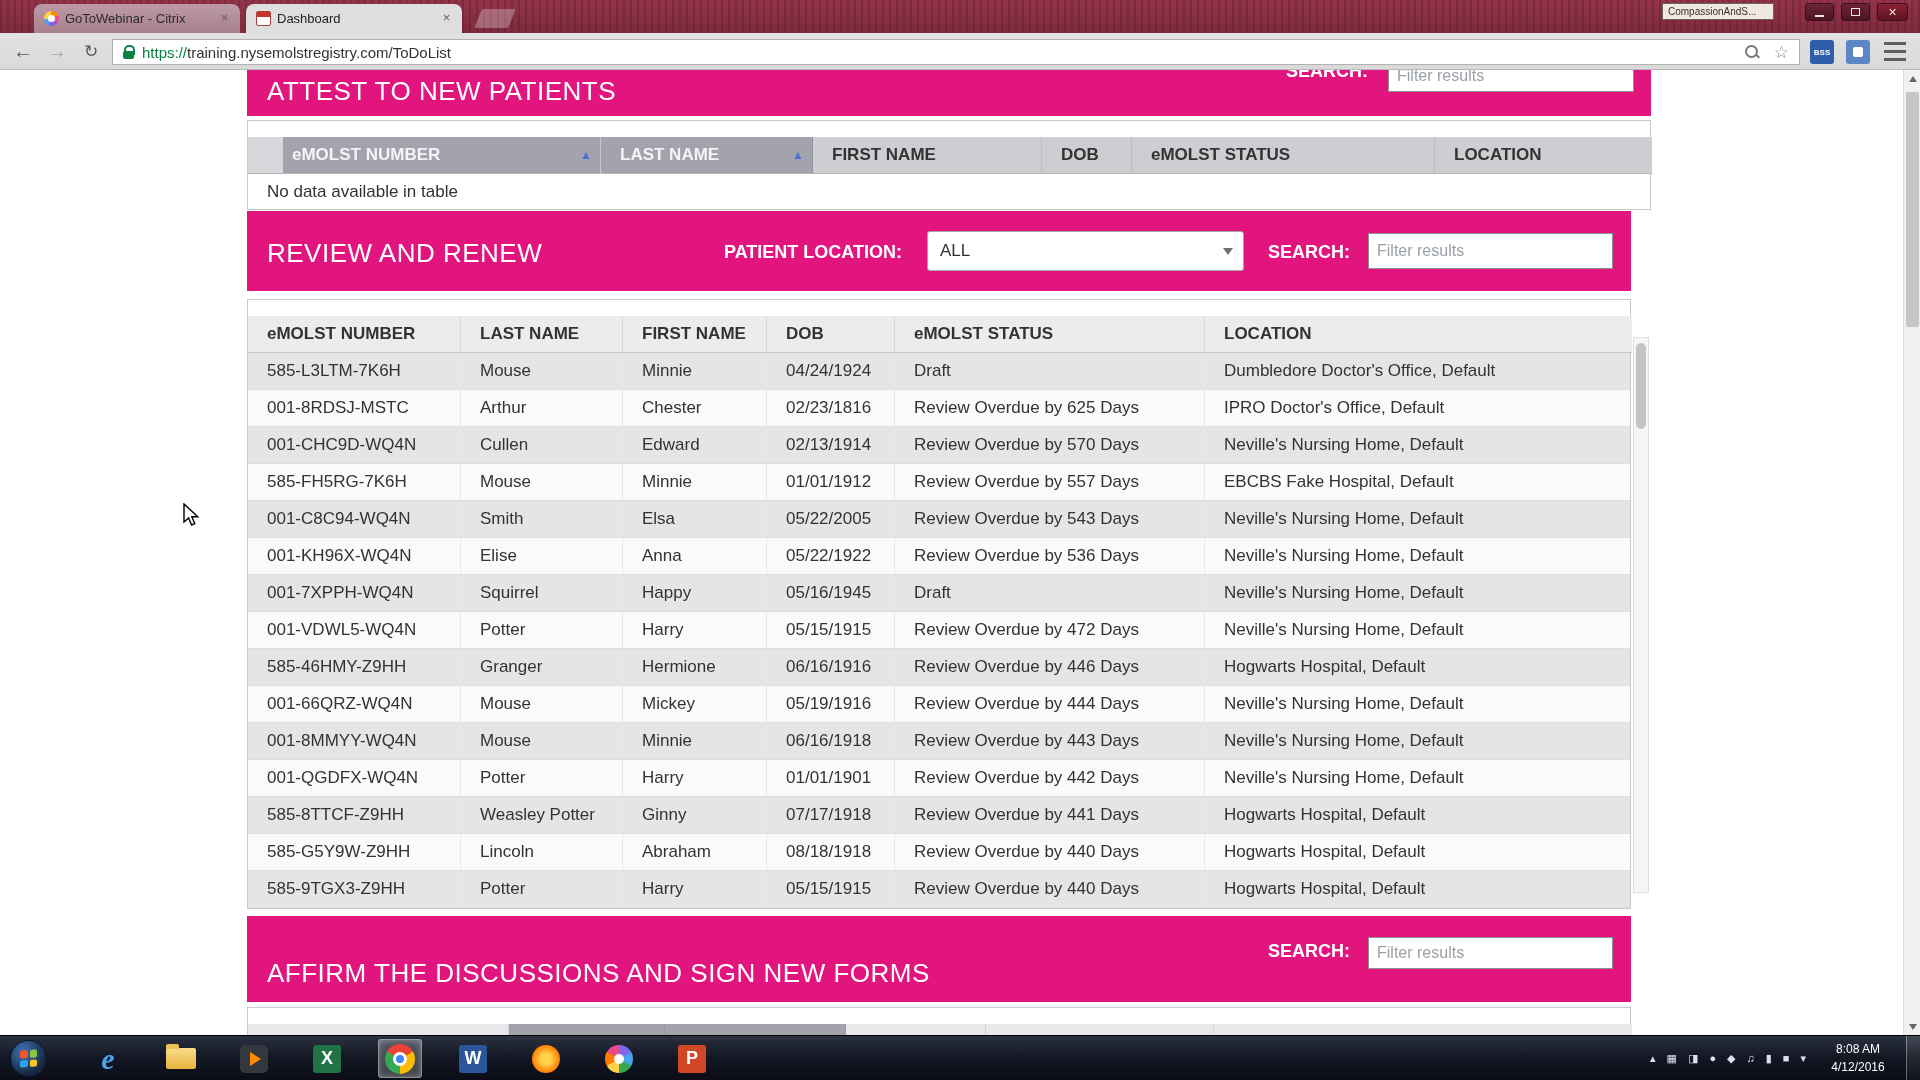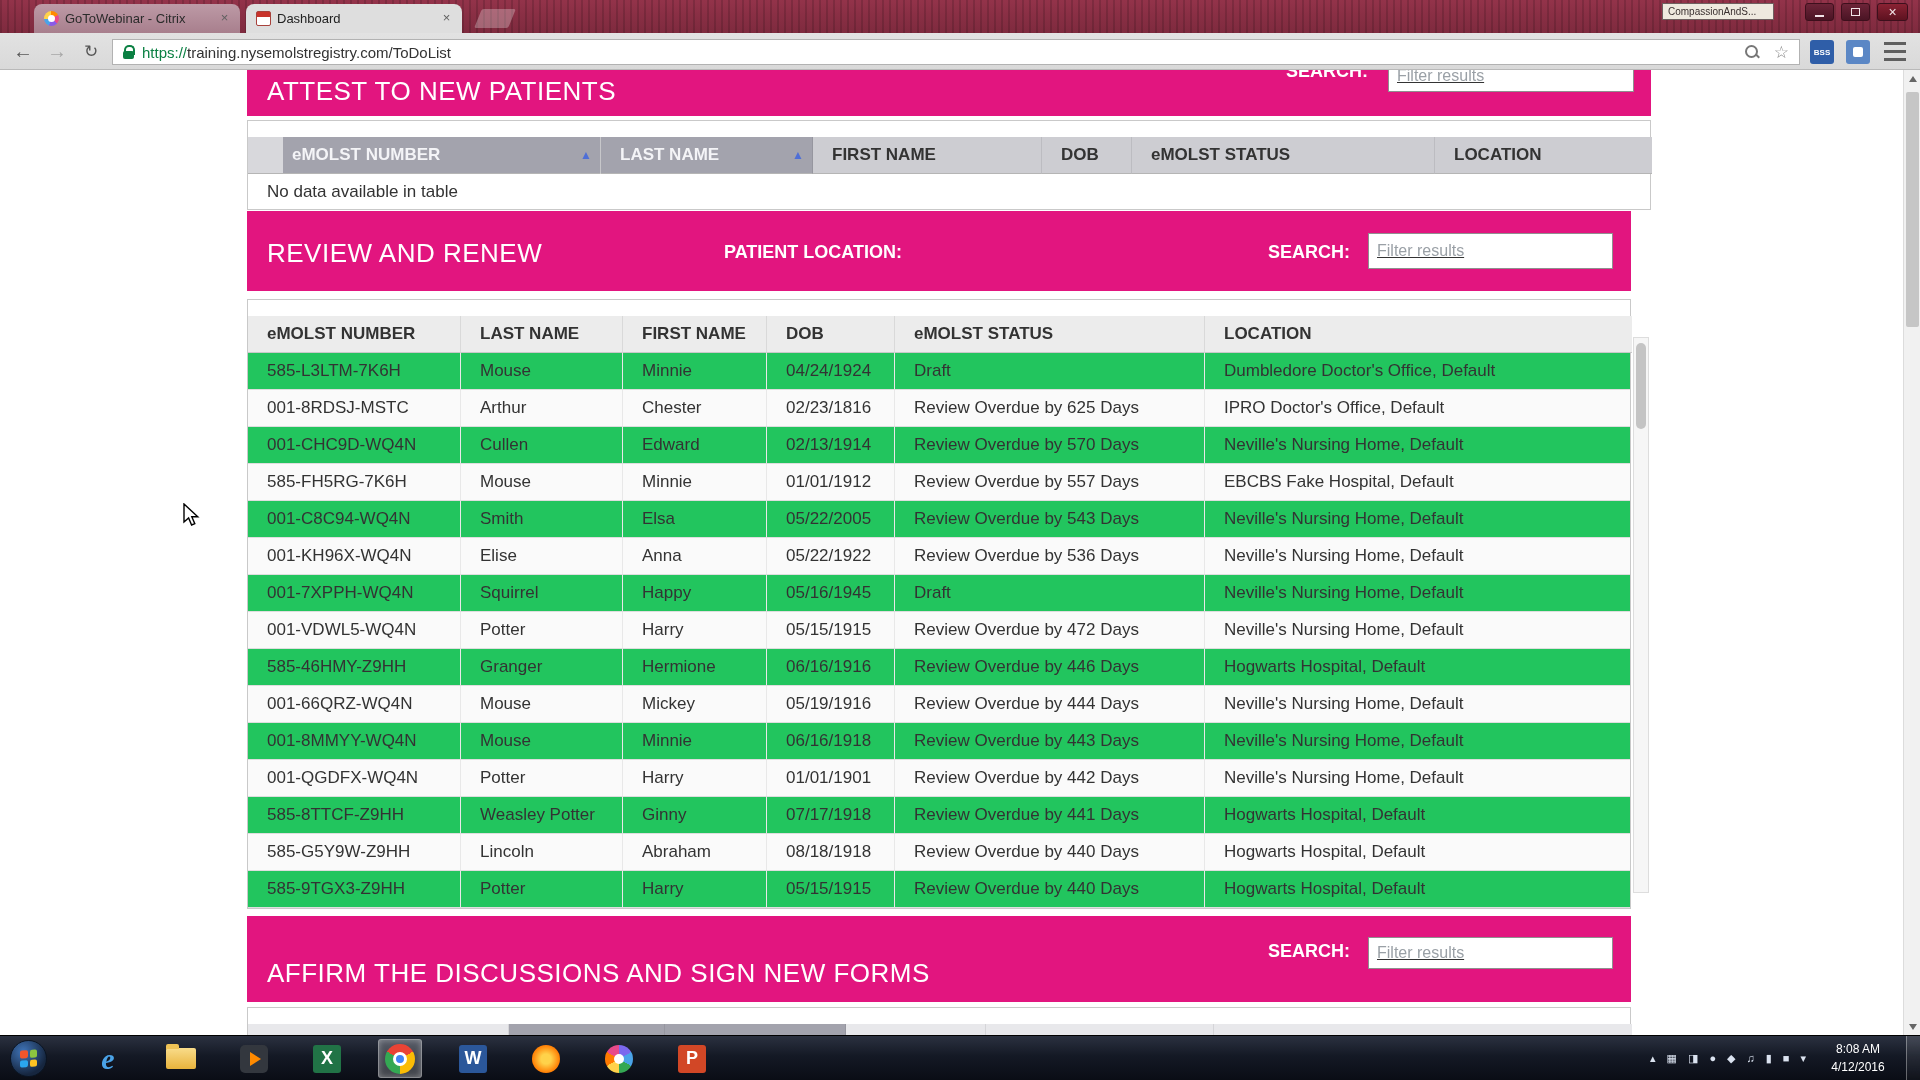--- a/index.html
+++ b/index.html
@@ -74,21 +74,21 @@
   .menu-btn { position:absolute; left:1884px; top:9px; width:22px; height:19px;
     background:repeating-linear-gradient(#5f5f5f 0 3px, rgba(0,0,0,0) 3px 8px); }
 
   
   .page { position:absolute; left:0; top:70px; width:1920px; height:965px;
     background:#fff; overflow:hidden; }
   .pinkbar { position:absolute; background:#e2157f; }
   .bar-title { position:absolute; left:20px; color:#fff; font-size:26px; font-weight:normal; letter-spacing:.5px; white-space:nowrap; }
   .bar-label { position:absolute; color:#fff; font-size:18px; font-weight:bold; white-space:nowrap; }
   .filter-input { position:absolute; background:#fff; border:1px solid #8f8f8f;
-    font-size:16px; padding:0 8px; color:#333; font-family:"Liberation Sans",sans-serif;text-decoration:underline; }
+    font-size:16px; padding:0 8px; color:#333; font-family:"Liberation Sans",sans-serif; }
   .filter-input::placeholder { color:#9aa0a6; }
 
   .bar-attest { left:247px; top:0; width:1404px; height:46px; }
   .bar-review { left:247px; top:141px; width:1384px; height:80px; }
   .bar-affirm { left:247px; top:846px; width:1384px; height:86px; }
 
   .select { position:absolute; background:#fff; border:1px solid #a5a5a5; border-radius:3px;
     display:flex; align-items:center; padding:0 12px; font-size:17px; color:#333; }
   .select .caret { position:absolute; right:10px; width:0; height:0;
     border-left:5px solid transparent; border-right:5px solid transparent; border-top:7px solid #6f6f6f; }
@@ -103,21 +103,21 @@
     font-size:17px; font-weight:bold; color:#333; position:relative;
     border-right:1px solid rgba(0,0,0,.08); white-space:nowrap; }
   .th:last-child { border-right:none; }
   .thead-review .th { background:#ececec; border-bottom:1px solid #c9c9c9; }
   .thead-gray .th { background:#cdcdd2; border-bottom:1px solid #b5b5b5; }
   .thead-light .th { background:#e8e8eb; border-bottom:1px solid #b5b5b5; }
   .th.sorted { background:#a3a3ad !important; color:#f4f4f7; }
   .th.notch { background:linear-gradient(90deg,#d8d8dc 0 35px,#a3a3ad 35px) !important; padding-left:44px; }
   .arrow { position:absolute; right:8px; font-size:12px; color:#4f6fd6; }
   .arrow::before { content:"▲"; }
-  .tr { display:grid; height:37px; border-bottom:1px solid #dedede; background:#22c55e; }
+  .tr { display:grid; height:37px; border-bottom:1px solid #dedede; background:#e5e5e5; }
   .tr:nth-child(even) { background:#fafafa; }
   .td { display:flex; align-items:center; padding:0 8px 0 19px; font-size:17px; color:#333;
     border-right:1px solid #e8e8e8; white-space:nowrap; overflow:hidden; }
   .td:last-child { border-right:none; }
   .empty-row { height:35px; display:flex; align-items:center; padding-left:19px;
     font-size:17px; color:#333; background:#fff; }
 
   .tbl-attest { left:247px; top:50px; width:1404px; }
   .tbl-review { left:247px; top:229px; width:1384px; }
   .tbl-affirm { left:247px; top:937px; width:1384px; }
@@ -268,20 +268,24 @@
         <div class="th">
             <span>LOCATION</span>
           </div>
       </div>
       <div class="empty-row">No data available in table</div>
     </div>
 
     <div class="pinkbar bar-review">
       <span class="bar-title" style="top:27px;">REVIEW AND RENEW</span>
       <span class="bar-label" style="left:477px; top:31px;">PATIENT LOCATION:</span>
+      <div class="select" style="left:680px; top:20px; width:317px; height:40px;">
+        <span>ALL</span>
+        <span class="caret"></span>
+      </div>
       <span class="bar-label" style="left:1021px; top:31px;">SEARCH:</span>
       <input class="filter-input" style="left: 1121px; top: 22px; width: 245px; height: 36px;" placeholder="Filter results">
     </div>
     <div class="tbl tbl-review">
       <div class="thead thead-review t-review">
         <div class="th">
             <span>eMOLST NUMBER</span>
           </div>
         <div class="th">
             <span>LAST NAME</span>

